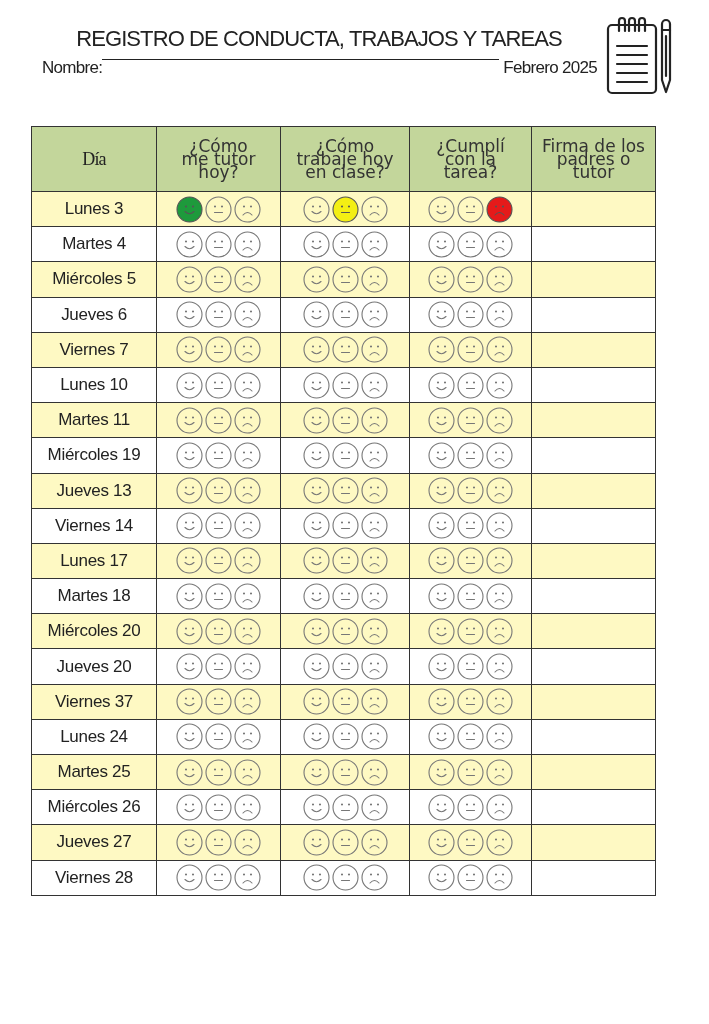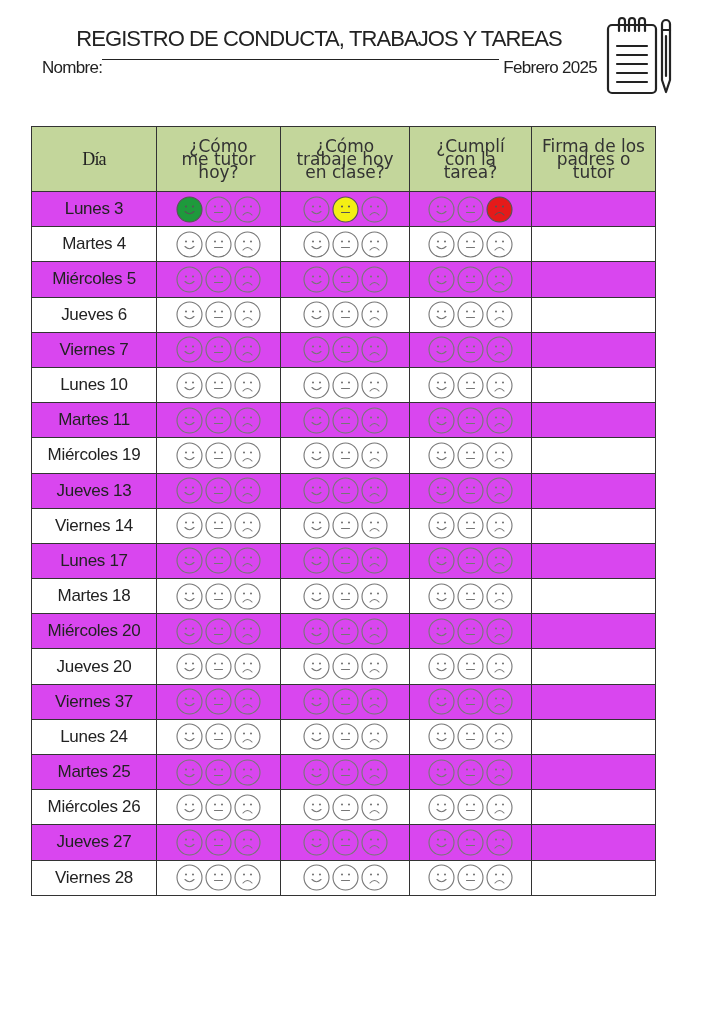--- a/index.html
+++ b/index.html
@@ -6,21 +6,21 @@
   body{width:709px;height:1024px;position:relative;font-family:"Liberation Sans",sans-serif;color:#222;overflow:hidden;}
   .title{position:absolute;left:0;top:26px;width:638px;text-align:center;font-size:22px;letter-spacing:-0.9px;color:#222;}
   .name-row{position:absolute;left:42px;top:58px;width:555px;height:26px;display:flex;align-items:flex-start;font-size:17px;letter-spacing:-0.7px;}
   .name-line{flex:1;border-bottom:1.5px solid #222;margin:0 4px 4px 0;height:1px;}
   .notebook{position:absolute;left:604px;top:16px;width:72px;height:80px;}
   table{position:absolute;left:31px;top:126px;border-collapse:collapse;width:624px;table-layout:fixed;}
   th,td{border:1.3px solid #333;padding:0;text-align:center;}
   th{background:#c3d69b;height:64px;font-weight:normal;font-family:"DejaVu Sans",sans-serif;font-size:17px;line-height:13px;color:#333;vertical-align:middle;}
   th.day{font-family:Liberation Serif, serif;font-size:18px;letter-spacing:-0.8px;color:#222;}
   td{height:34.2px;}
-  tr.shade td{background:#d946ef;}
+  tr.shade td{background:#fef9c3;}
   td.day{font-size:17px;letter-spacing:-0.3px;color:#222;}
   .faces{display:inline-flex;gap:2px;vertical-align:middle;}
   .face{width:27px;height:27px;display:block;}
 </style>
 </head>
 <body>
 
 <div class="title">REGISTRO DE CONDUCTA, TRABAJOS Y TAREAS</div>
 
 <div class="name-row">

